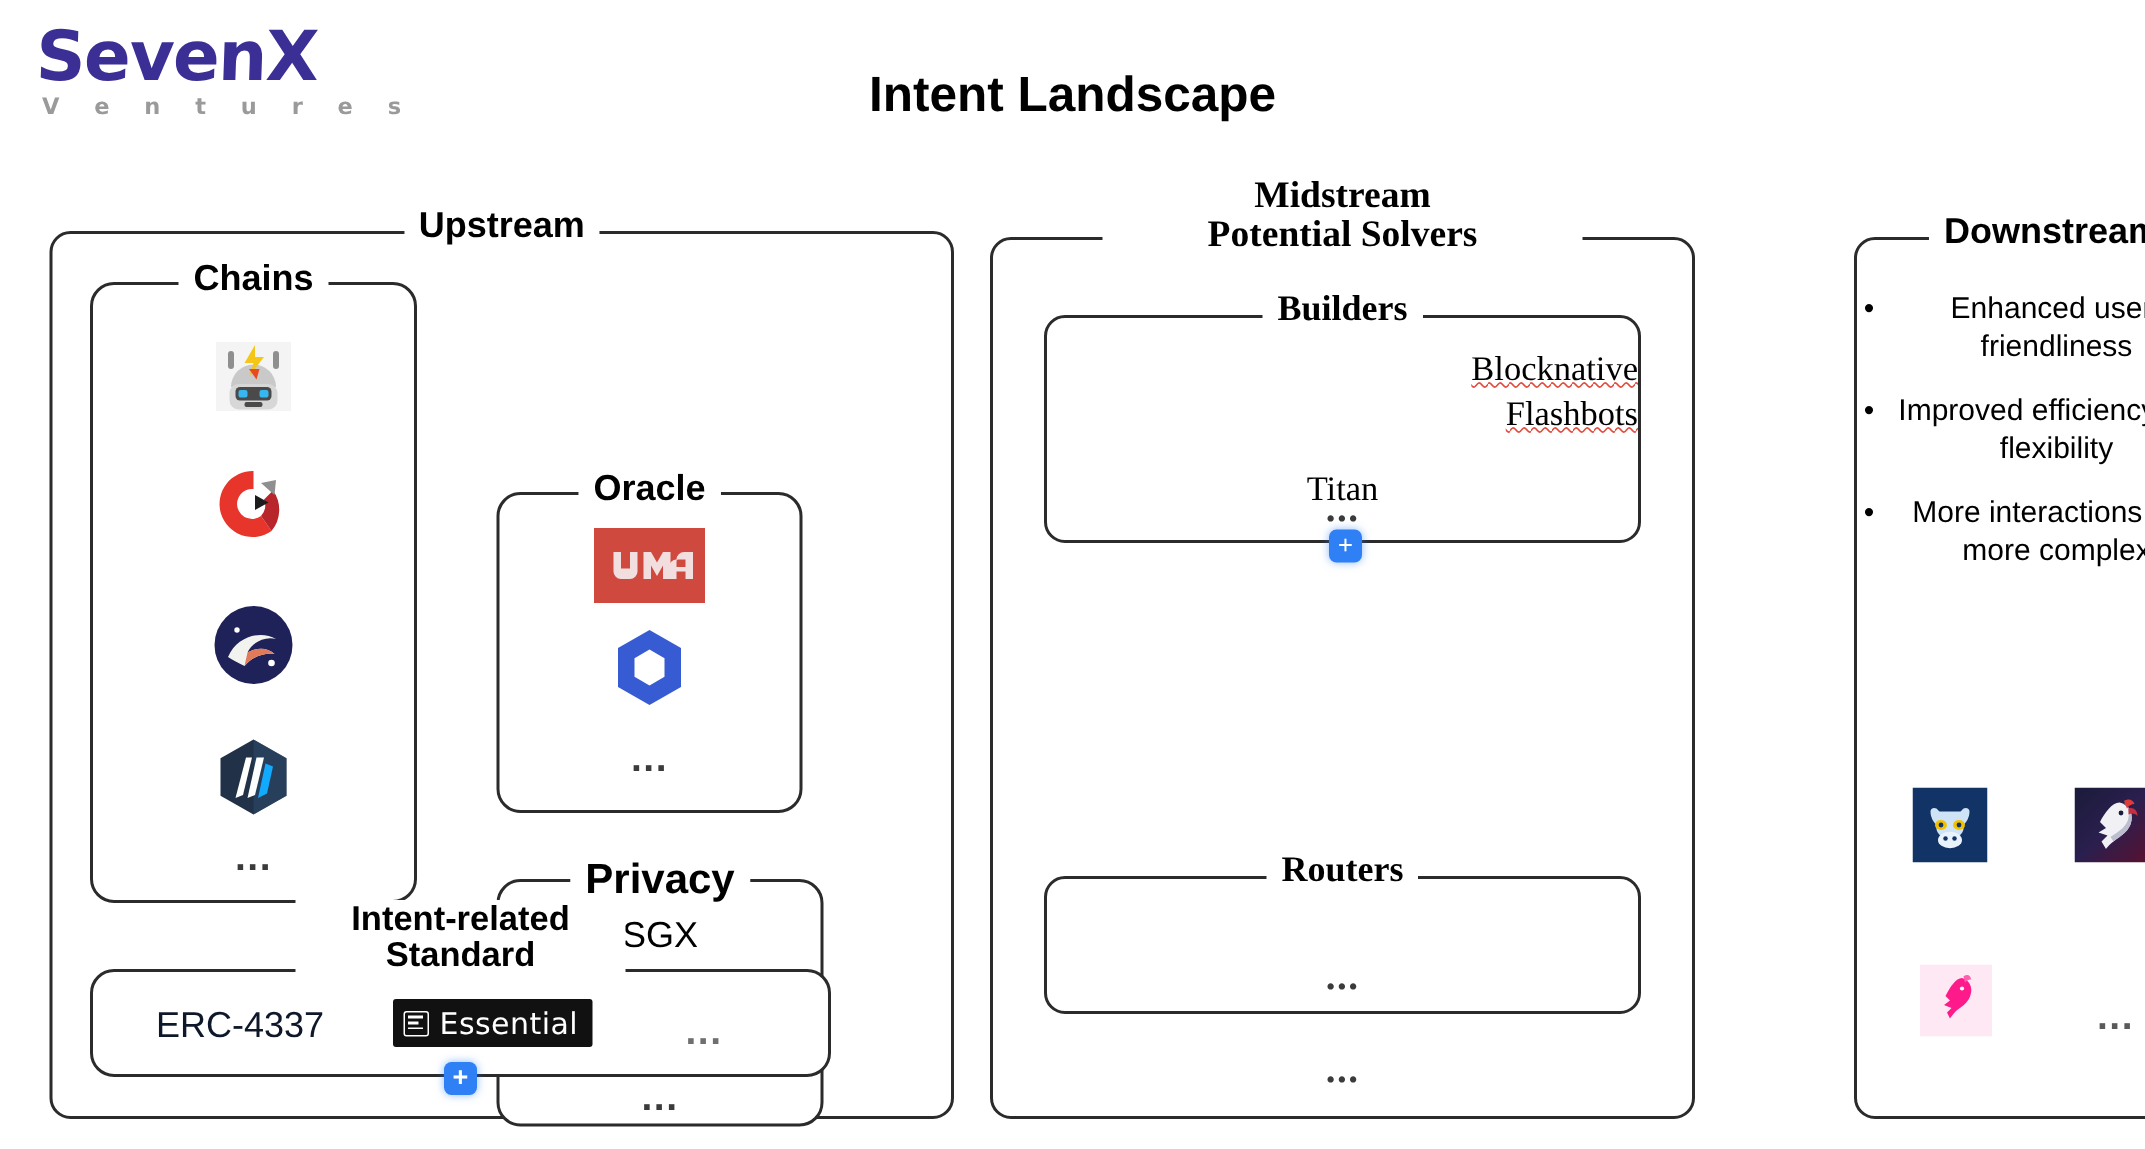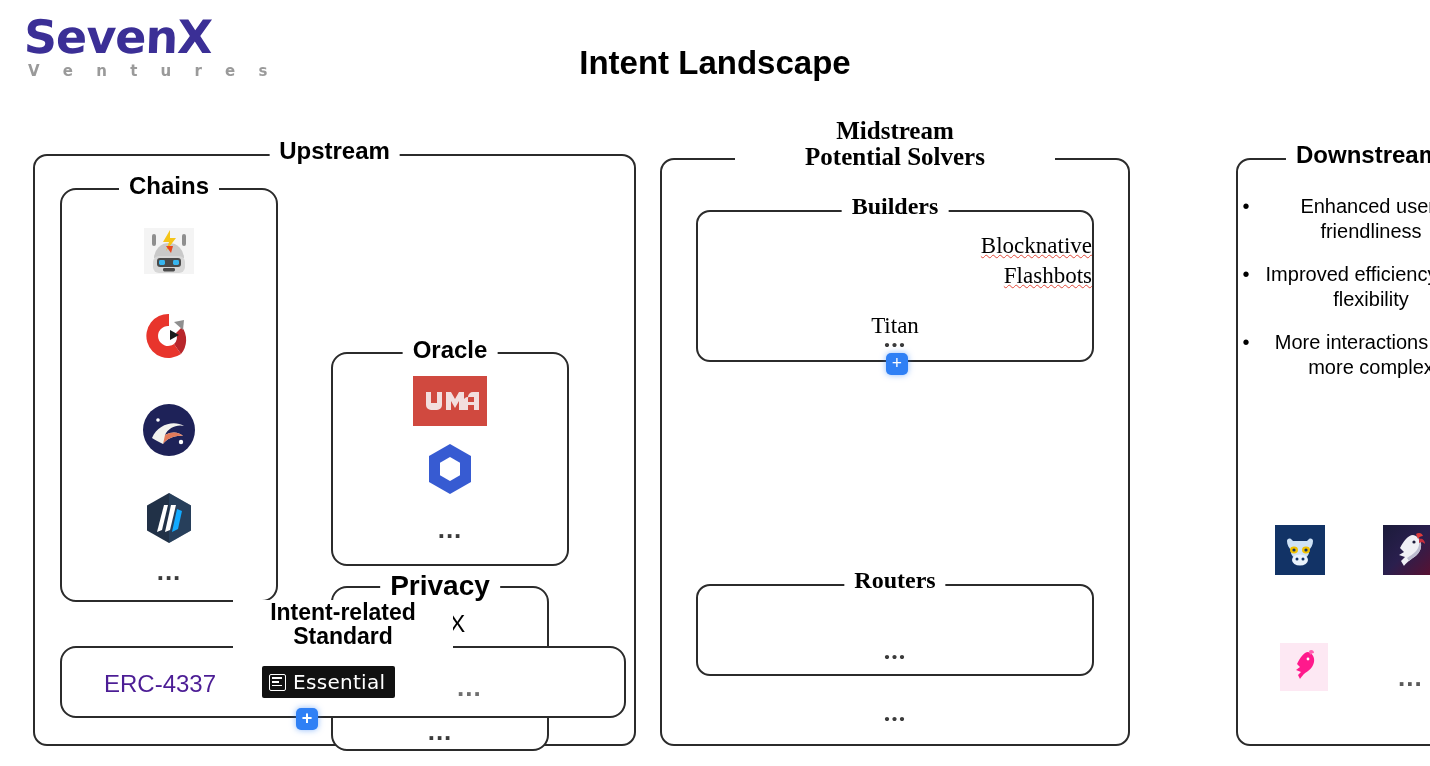--- a/index.html
+++ b/index.html
@@ -141,21 +141,21 @@
         <path d="M28 3l22 12.5v25L28 53z" fill="#2d4a6b" opacity=".55"></path>
         <path d="M23 15l-7 27 5-2 6-25z" fill="#fff"></path>
         <path d="M30 15l-6 27 5-2 6-25z" fill="#fff"></path>
         <path d="M36 19l-5 23 6-3 4-18z" fill="#12aaff"></path>
       </svg>
     </div>
 
     <div class="dots" style="position:absolute;left:0;width:100%;top:366px;font-size:26px;">...</div>
   </div>
 
-  <div class="box thin" style="left:296px;top:196px;width:238px;height:214px;border-radius:16px;">
+  <div class="box thin" style="left:296px;top:172px;width:204px;height:214px;border-radius:16px;">
     <div class="legend" style="top:-17px;font-size:24px;">Oracle</div>
 
     <div class="icon" style="top:22px;">
       <svg width="74" height="50" viewBox="0 0 74 50">
         <rect width="74" height="50" fill="#d0493f"></rect>
         <g fill="#f2dede">
           <path d="M13 16h5v11h6V16h5v13a5 5 0 0 1-5 5h-6a5 5 0 0 1-5-5z"></path>
           <path d="M33 16h5l4 7 4-7h5v18h-5v-9l-4 7-4-7v9h-5z"></path>
           <path d="M55 21a5 5 0 0 1 5-5h6v18h-5v-5h-6v5h-5v-8a5 5 0 0 1 5-5zm0 4v1h6v-5h-5a1 1 0 0 0-1 1z"></path>
         </g>
@@ -173,26 +173,26 @@
   </div>
 
   <div class="box thin" style="left:296px;top:430px;width:218px;height:165px;border-radius:16px;">
     <div class="legend" style="top:-17px;font-size:28px;">Privacy</div>
     <div class="inner-txt" style="top:22px;font-size:24px;">SGX</div>
     <div class="inner-txt" style="top:56px;font-size:24px;">DKG</div>
     <div class="inner-txt" style="top:90px;font-size:24px;">ZK</div>
     <div class="inner-txt dots" style="top:128px;font-size:26px;">...</div>
   </div>
 
-  <div class="box thin" style="left:25px;top:490px;width:566px;height:72px;border-radius:16px;padding-left:44px;">
+  <div class="box thin" style="left:25px;top:490px;width:494px;height:72px;border-radius:16px;padding-left:44px;">
     <div class="legend two" style="top:-48px;font-size:23px;width:200px;">
       <div>Intent-related</div>
       <div>Standard</div>
     </div>
-    <div style="position:absolute;left:42px;top:22px;font-size:24px;color:#4c1d95;">ERC-4337</div>
+    <div style="position:absolute;left:42px;top:22px;font-size:24px;color:#0f172a;">ERC-4337</div>
     <div class="ess" style="position:absolute;left:200px;top:18px;">
       <span class="glyph">
           <i></i>
           <i></i>
           <i></i>
         </span>
       <span class="lbl">Essential</span>
     </div>
     <div class="dots" style="position:absolute;left:395px;top:24px;font-size:26px;color:#6f6f6f;">...</div>
     <div class="plus" style="left:245px;top:60px;">+</div>

